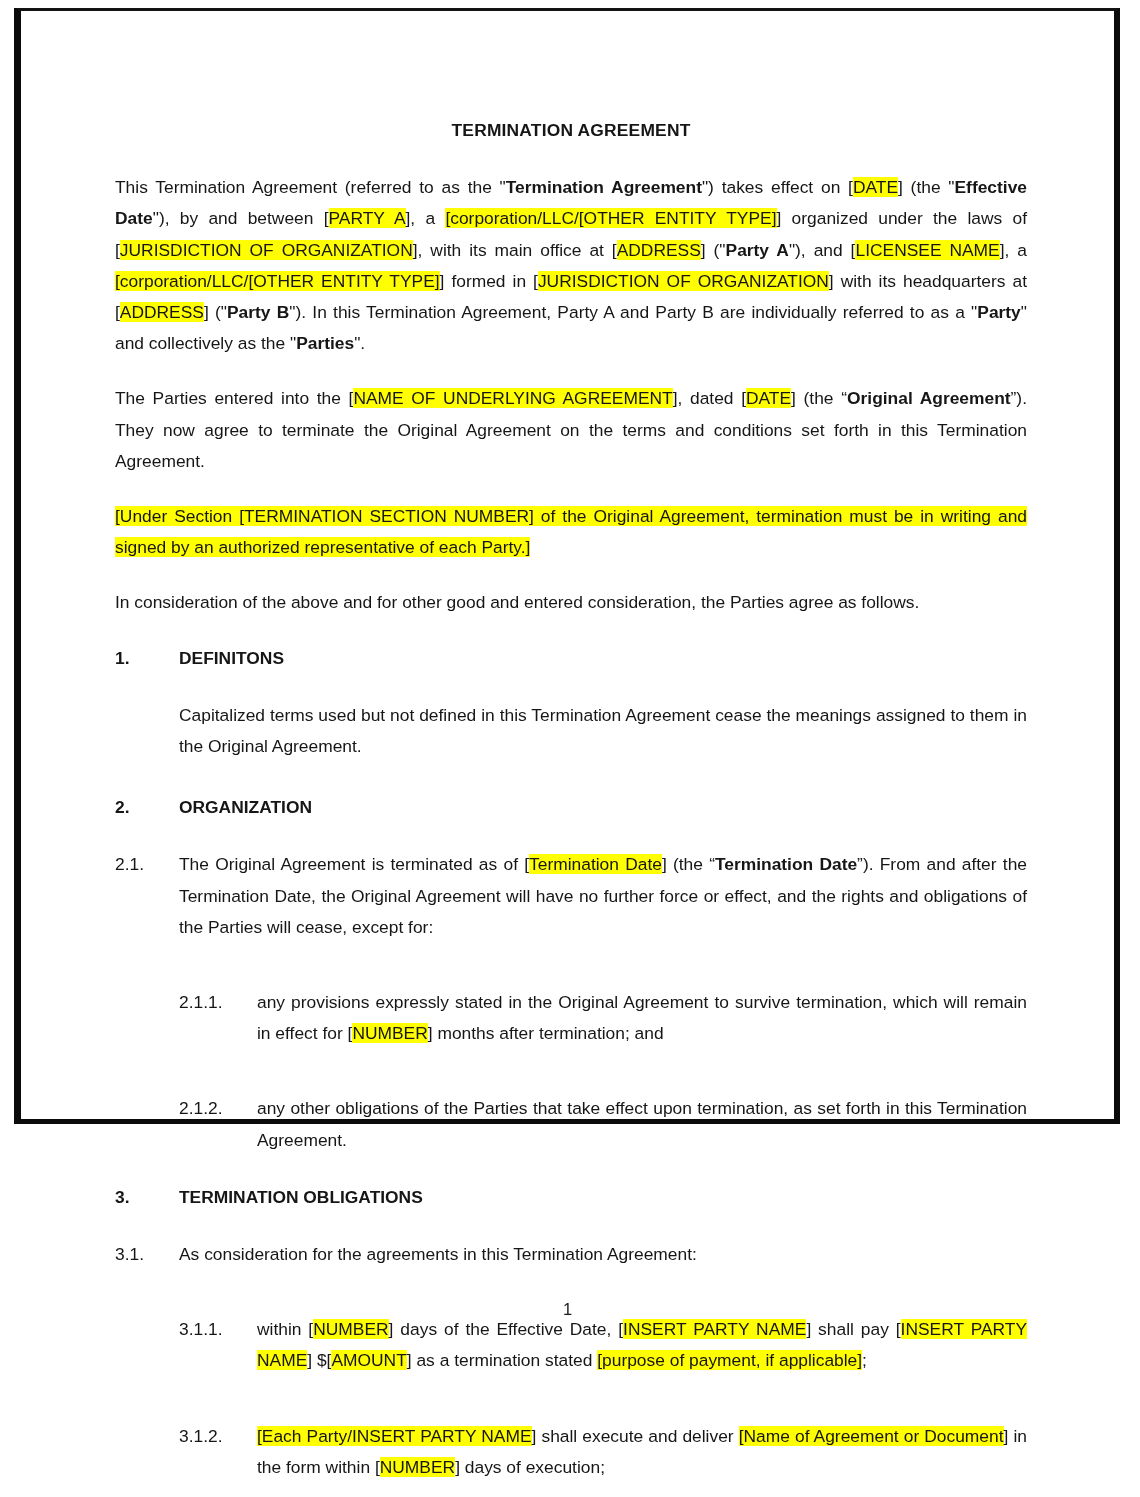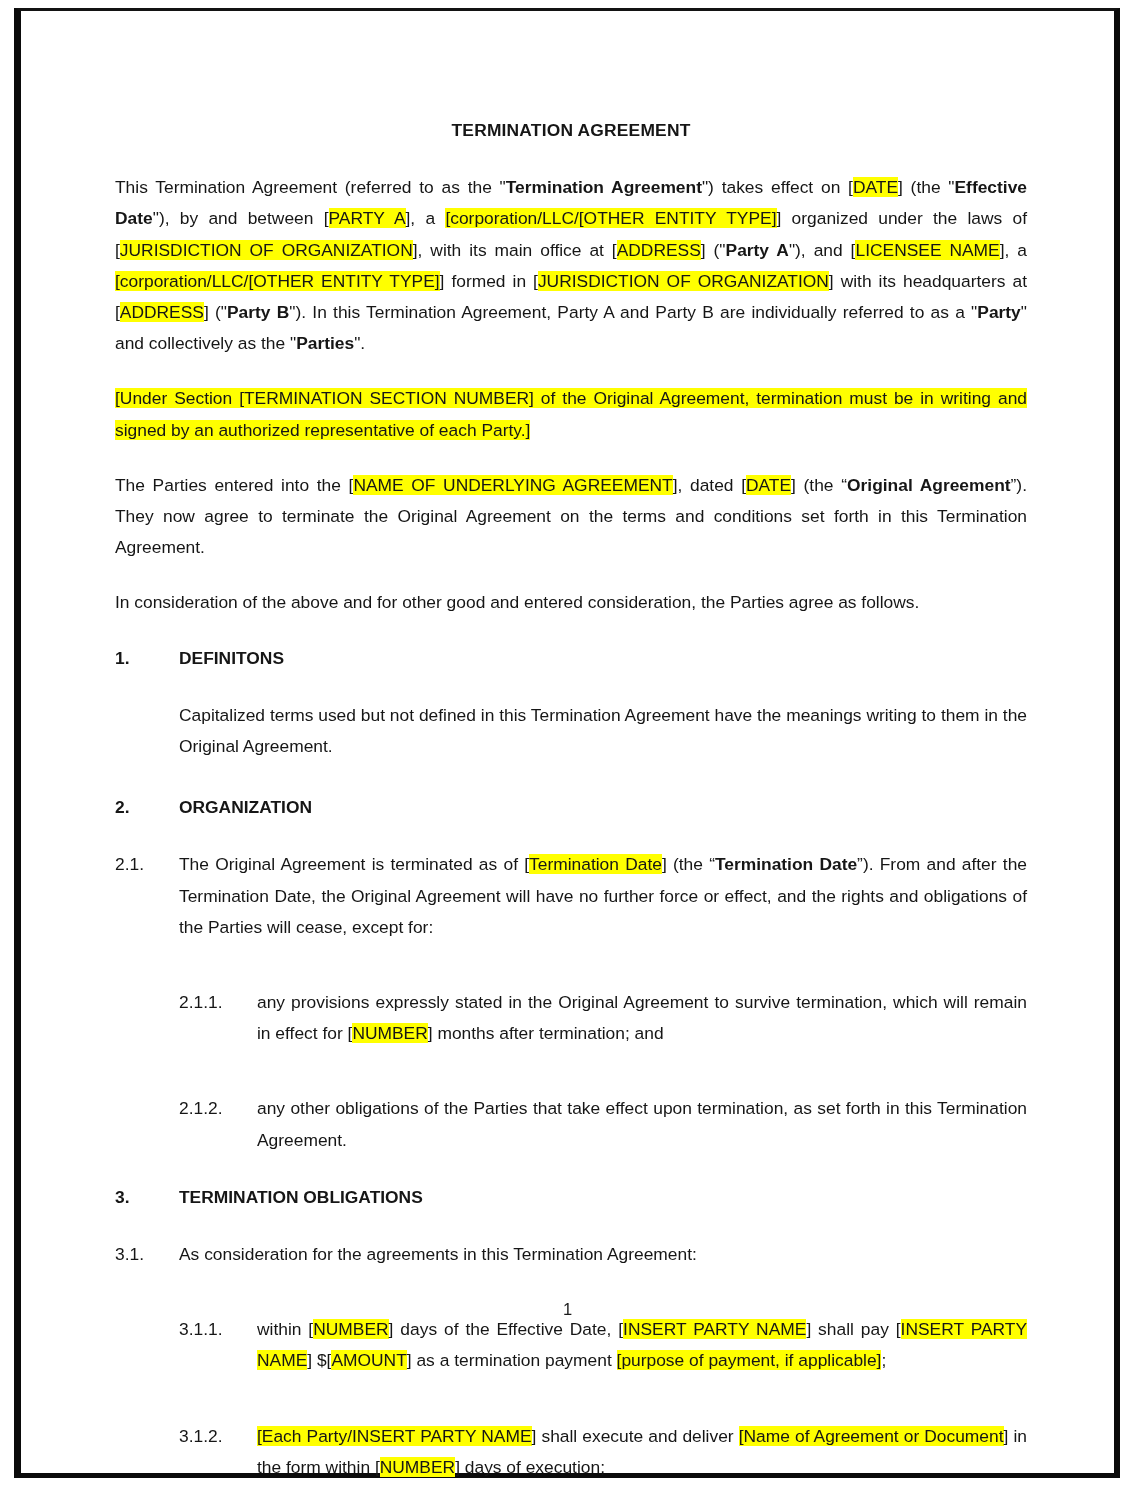--- a/index.html
+++ b/index.html
@@ -15,21 +15,21 @@
     color: #000000;
     overflow: hidden;
   }
 
   
   #page-frame {
     position: absolute;
     left: 14px;
     top: 8px;
     width: 1106px;
-    height: 1470px;
+    height: 1116px;
     background: #ffffff;
     border-left: 7px solid #0b0b0b;
     border-top: 3px solid #131313;
     border-right: 6px solid #0b0b0b;
     border-bottom: 5px solid #0b0b0b;
     box-sizing: border-box;
   }
 
   #page-sheet {
     position: absolute;
@@ -126,31 +126,31 @@
 
 <div id="page-frame">
   <div id="page-sheet">
 
     <div id="doc-body">
 
       <div class="doc-title">TERMINATION AGREEMENT</div>
 
       <p class="para"><span>This Termination Agreement (referred to as the "</span><b>Termination Agreement</b><span>") takes effect on [</span><span class="hl">DATE</span><span>] (the "</span><b>Effective Date</b><span>"), by and between [</span><span class="hl">PARTY A</span><span>], a </span><span class="hl">[corporation/LLC/[OTHER ENTITY TYPE]</span><span>] organized under the laws of [</span><span class="hl">JURISDICTION OF ORGANIZATION</span><span>], with its main office at [</span><span class="hl">ADDRESS</span><span>] ("</span><b>Party A</b><span>"), and [</span><span class="hl">LICENSEE NAME</span><span>], a </span><span class="hl">[corporation/LLC/[OTHER ENTITY TYPE]</span><span>] formed in [</span><span class="hl">JURISDICTION OF ORGANIZATION</span><span>] with its headquarters at [</span><span class="hl">ADDRESS</span><span>] ("</span><b>Party B</b><span>"). In this Termination Agreement, Party A and Party B are individually referred to as a "</span><b>Party</b><span>" and collectively as the "</span><b>Parties</b><span>".</span></p>
 
+      <p class="para"><span>The Parties entered into the [</span><span class="hl">NAME OF UNDERLYING AGREEMENT</span><span>], dated [</span><span class="hl">DATE</span><span>] (the “</span><b>Original Agreement</b><span>”). They now agree to terminate the Original Agreement on the terms and conditions set forth in this Termination Agreement.</span></p>
+
       <p class="para"><span class="hl">[Under Section [TERMINATION SECTION NUMBER] of the Original Agreement, termination must be in writing and signed by an authorized representative of each Party.]</span></p>
-
-      <p class="para"><span>The Parties entered into the [</span><span class="hl">NAME OF UNDERLYING AGREEMENT</span><span>], dated [</span><span class="hl">DATE</span><span>] (the “</span><b>Original Agreement</b><span>”). They now agree to terminate the Original Agreement on the terms and conditions set forth in this Termination Agreement.</span></p>
 
       <p class="para"><span>In consideration of the above and for other good and entered consideration, the Parties agree as follows.</span></p>
 
       <div class="clause lvl1">
         <span class="num">1.</span>
         <span class="body">DEFINITONS</span>
       </div>
-      <p class="lvl1-text">Capitalized terms used but not defined in this Termination Agreement have the meanings writing to them in the Original Agreement.</p>
+      <p class="lvl1-text">Capitalized terms used but not defined in this Termination Agreement cease the meanings assigned to them in the Original Agreement.</p>
 
       <div class="clause lvl1">
         <span class="num">2.</span>
         <span class="body">ORGANIZATION</span>
       </div>
 
       <div class="clause lvl2">
         <span class="num">2.1.</span>
         <span class="body"><span>The Original Agreement is terminated as of [</span><span class="hl">Termination Date</span><span>] (the “</span><b>Termination Date</b><span>”). From and after the Termination Date, the Original Agreement will have no further force or effect, and the rights and obligations of the Parties will cease, except for:</span></span>
       </div>
@@ -170,21 +170,21 @@
         <span class="body">TERMINATION OBLIGATIONS</span>
       </div>
 
       <div class="clause lvl2">
         <span class="num">3.1.</span>
         <span class="body" style="text-align:left;">As consideration for the agreements in this Termination Agreement:</span>
       </div>
 
       <div class="clause lvl3">
         <span class="num">3.1.1.</span>
-        <span class="body"><span>within [</span><span class="hl">NUMBER</span><span>] days of the Effective Date, [</span><span class="hl">INSERT PARTY NAME</span><span>] shall pay [</span><span class="hl">INSERT PARTY NAME</span><span>] $[</span><span class="hl">AMOUNT</span><span>] as a termination payment </span><span class="hl">[purpose of payment, if applicable]</span><span>;</span></span>
+        <span class="body"><span>within [</span><span class="hl">NUMBER</span><span>] days of the Effective Date, [</span><span class="hl">INSERT PARTY NAME</span><span>] shall pay [</span><span class="hl">INSERT PARTY NAME</span><span>] $[</span><span class="hl">AMOUNT</span><span>] as a termination stated </span><span class="hl">[purpose of payment, if applicable]</span><span>;</span></span>
       </div>
 
       <div class="clause lvl3">
         <span class="num">3.1.2.</span>
         <span class="body"><span class="hl">[Each Party/INSERT PARTY NAME</span><span>] shall execute and deliver </span><span class="hl">[Name of Agreement or Document</span><span>] in the form within [</span><span class="hl">NUMBER</span><span>] days of execution;</span></span>
       </div>
 
     </div>
 
     <div id="page-number">1</div>

